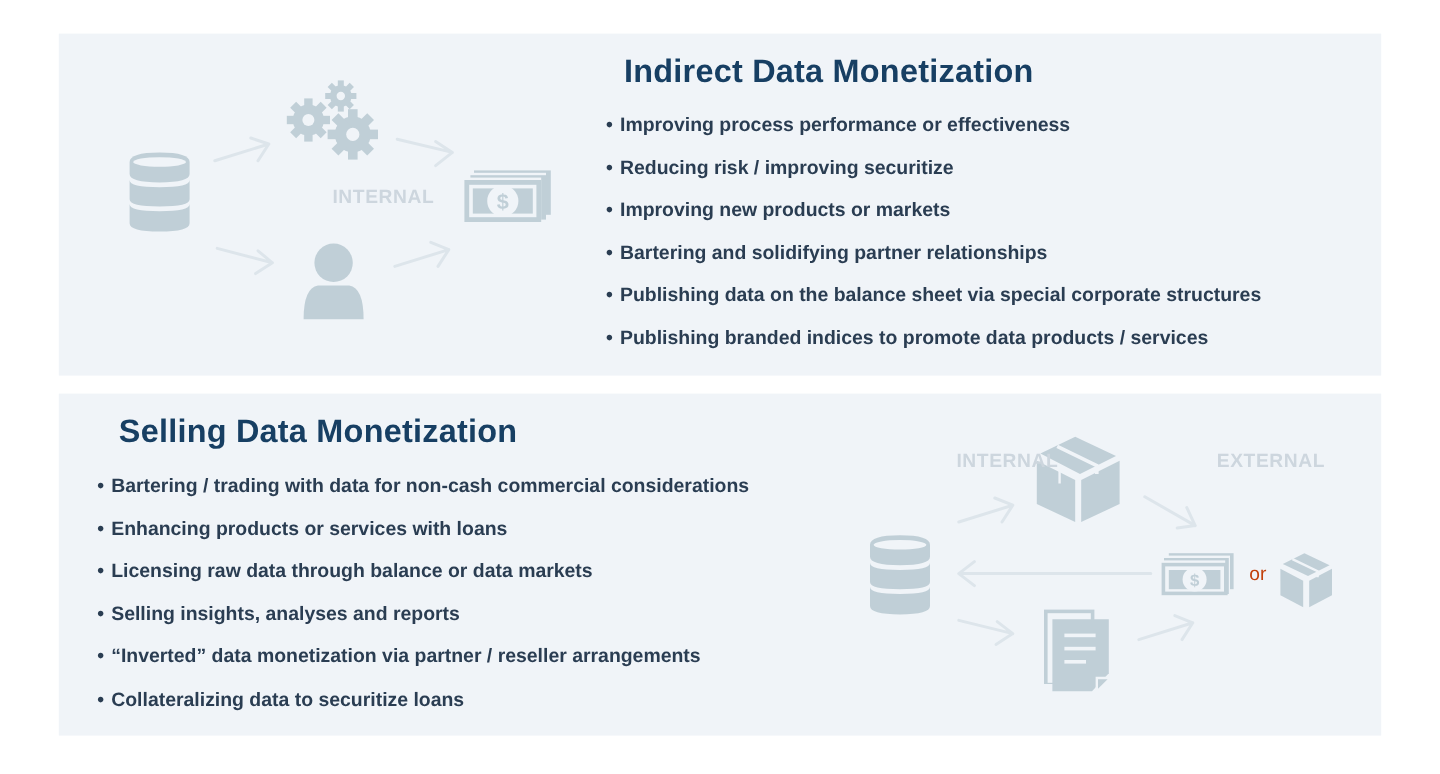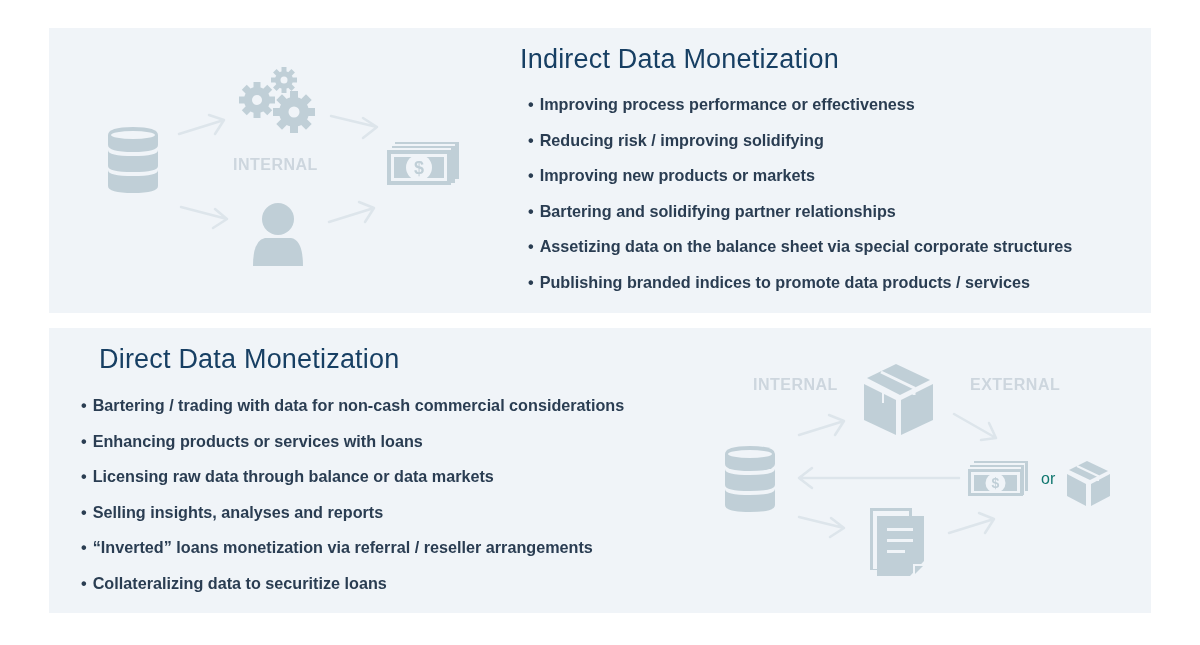--- a/index.html
+++ b/index.html
@@ -1,25 +1,25 @@
 <!DOCTYPE html>
 <html><head>
   <meta charset="utf-8">
   <style>
     html, body { margin: 0; padding: 0; background: #ffffff; }
     body { width: 1200px; height: 645px; position: relative; overflow: hidden; font-family: "Liberation Sans", "DejaVu Sans", sans-serif; }
     .panel { position: absolute; left: 49px; width: 1102px; height: 285px; background: #f0f4f8; }
     .panel-top { top: 28px; }
     .panel-bottom { top: 328px; }
-    .title { position: absolute; font-size: 27px; font-weight: 400; color: #173f63; letter-spacing: 0.2px; margin: 0; white-space: nowrap; }
+    .title { position: absolute; font-size: 27px; font-weight: 700; color: #173f63; letter-spacing: 0.2px; margin: 0; white-space: nowrap; }
     .bullets { position: absolute; list-style: none; margin: 0; padding: 0; }
     .bullets li { font-size: 16.2px; font-weight: 700; color: #2a3d52; height: 35.6px; line-height: 20px; white-space: nowrap; }
     .bullets li::before { content: "\2022"; margin-right: 6px; }
-    .label-gray { position: absolute; font-size: 16px; font-weight: 700; color: #cdd6de; letter-spacing: 0.5px; white-space: nowrap; }
-    .or-text { position: absolute; font-size: 16px; color: #0f766e; }
+    .label-gray { position: absolute; font-size: 16px; font-weight: 700; color: #cdd6de; letter-spacing: 0.5px; white-space: nowrap; margin-left: 44px; }
+    .or-text { position: absolute; font-size: 16px; color: #c2410c; }
     svg.diagram { position: absolute; left: 0; top: 0; }
     .ic { fill: #c0cfd7; }
     .ar { stroke: #dde5eb; stroke-width: 2.5; fill: none; stroke-linecap: round; stroke-linejoin: round; }
   </style>
 </head>
 <body>
 
 <div class="panel panel-top">
   <svg class="diagram" width="1102" height="285">
 
@@ -83,38 +83,38 @@
       <rect class="ic" x="338" y="122" width="64" height="35"></rect>
       <rect x="342" y="126" width="56" height="27" fill="#f0f4f8"></rect>
       <rect class="ic" x="345" y="129" width="50" height="21"></rect>
       <circle cx="370" cy="139.5" r="13" fill="#f0f4f8"></circle>
       <text x="370" y="146" text-anchor="middle" font-size="18" font-weight="700" fill="#c0cfd7" font-family="Liberation Sans, sans-serif">$</text>
     </g>
   </svg>
   <div class="label-gray" style="left:184px; top:128px;">INTERNAL</div>
 
   <h2 class="title" style="left:471px; top:16px;">Indirect Data Monetization</h2>
-  <ul class="bullets" style="left:479px; top:66px;">
+  <ul class="bullets" style="left:456px; top:66px;">
     <li>Improving process performance or effectiveness</li>
-    <li>Reducing risk / improving solidifying</li>
+    <li>Reducing risk / improving securitize</li>
     <li>Improving new products or markets</li>
     <li>Bartering and solidifying partner relationships</li>
-    <li>Assetizing data on the balance sheet via special corporate structures</li>
+    <li>Publishing data on the balance sheet via special corporate structures</li>
     <li>Publishing branded indices to promote data products / services</li>
   </ul>
 </div>
 
 <div class="panel panel-bottom">
-  <h2 class="title" style="left:50px; top:16px;">Direct Data Monetization</h2>
+  <h2 class="title" style="left:50px; top:16px;">Selling Data Monetization</h2>
   <ul class="bullets" style="left:32px; top:67px;">
     <li>Bartering / trading with data for non-cash commercial considerations</li>
     <li>Enhancing products or services with loans</li>
     <li>Licensing raw data through balance or data markets</li>
     <li>Selling insights, analyses and reports</li>
-    <li>“Inverted” loans monetization via referral / reseller arrangements</li>
+    <li>“Inverted” data monetization via partner / reseller arrangements</li>
     <li>Collateralizing data to securitize loans</li>
   </ul>
 
   <svg class="diagram" width="1102" height="285">
 
     <g>
       <path class="ic" d="M676,126 q0,-8 25,-8 q25,0 25,8 v10 q0,7 -25,7 q-25,0 -25,-7 z"></path>
       <path class="ic" d="M676,141 q0,6 25,6 q25,0 25,-6 v16 q0,6 -25,6 q-25,0 -25,-6 z"></path>
       <path class="ic" d="M676,161 q0,6 25,6 q25,0 25,-6 v16 q0,7 -25,7 q-25,0 -25,-7 z"></path>
       <ellipse cx="701" cy="126" rx="22" ry="4" fill="#f0f4f8"></ellipse>

